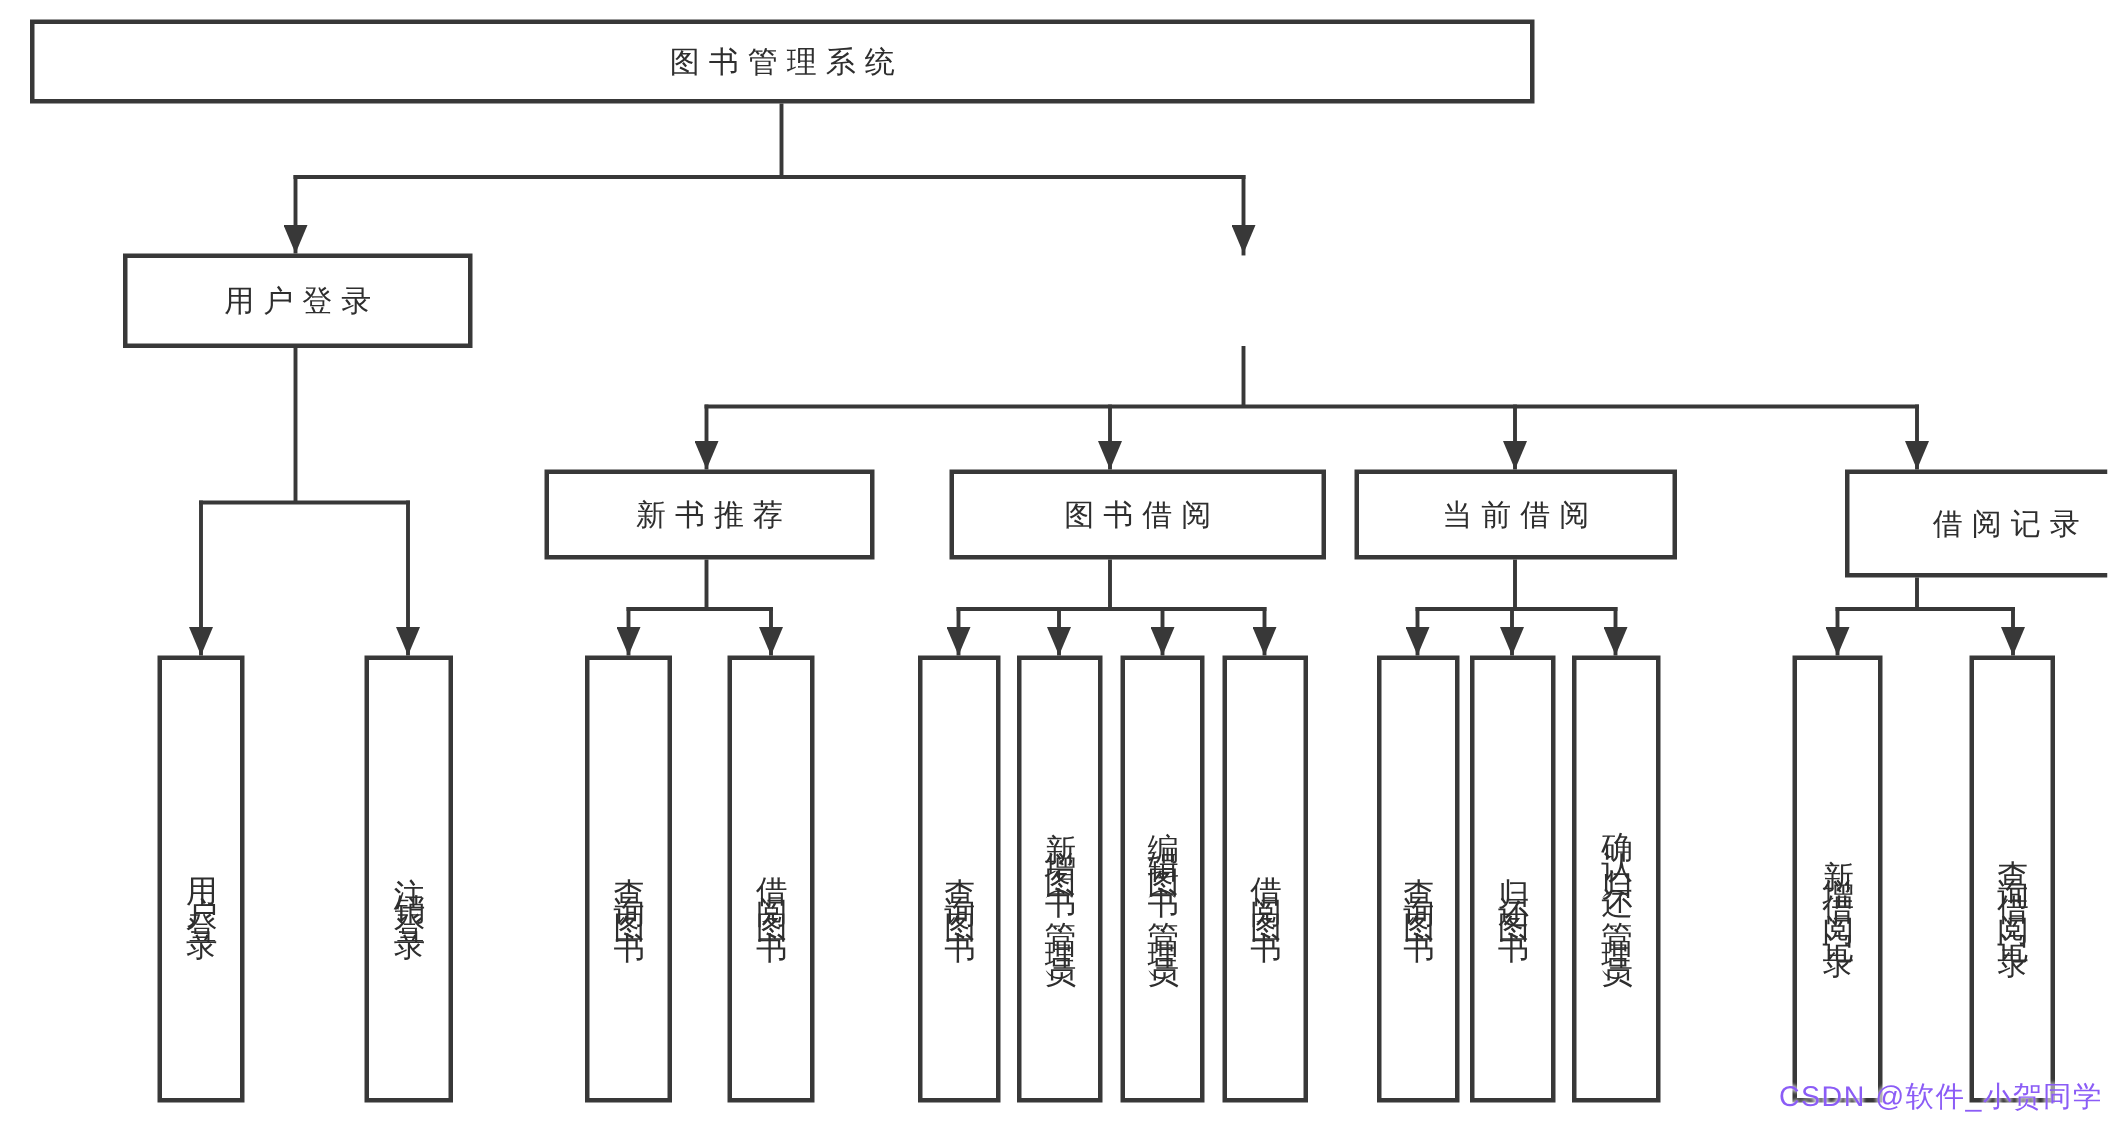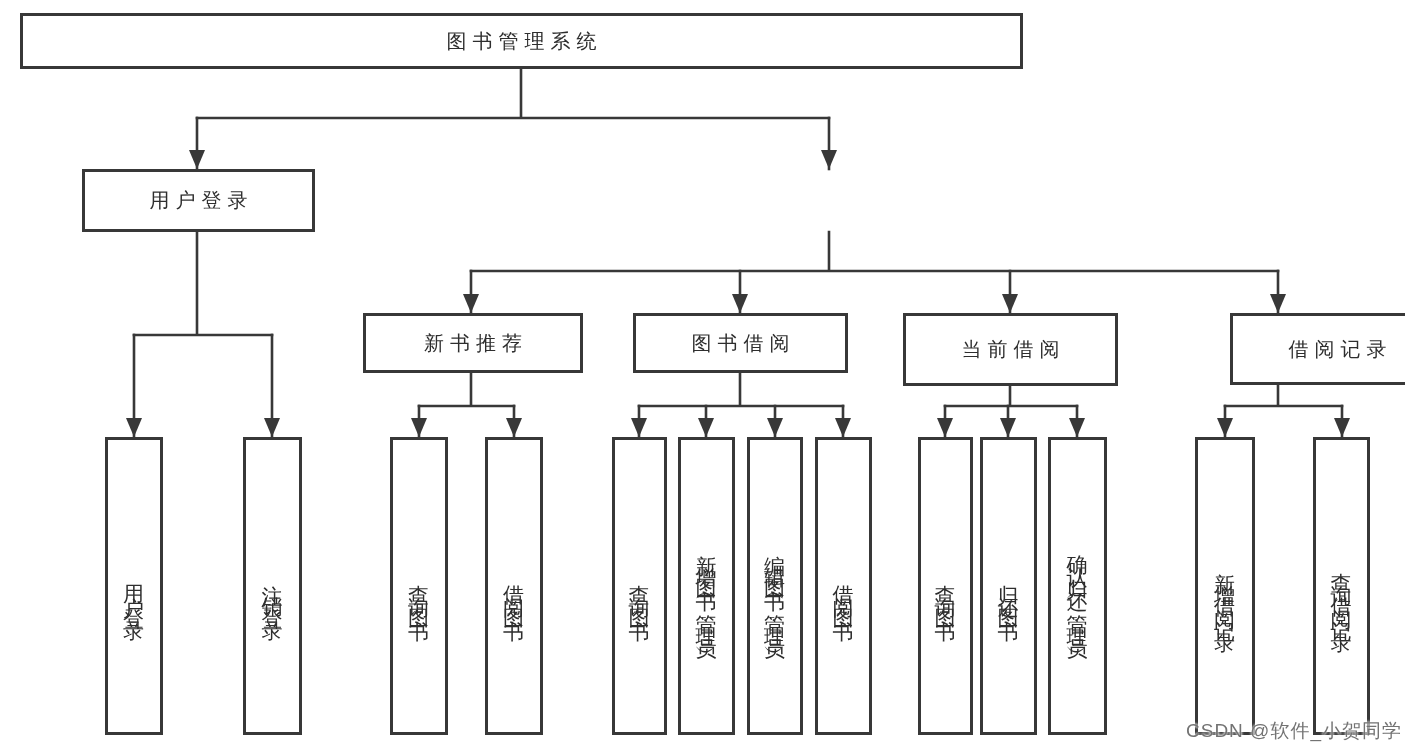--- a/index.html
+++ b/index.html
@@ -55,21 +55,21 @@
     line-height: 1;
     white-space: nowrap;
   }
   .watermark {
     position: absolute;
     left: 1186px;
     top: 718px;
     z-index: 3;
     font-size: 19px;
     letter-spacing: 1px;
-    color: #737373;
+    color: #8b5cf6;
     white-space: nowrap;
     text-shadow: 0 0 3px #ffffff, 0 0 3px #ffffff;
   }
 </style>
 </head>
 <body>
 
 <div class="canvas">
 
   <svg class="connectors" viewBox="0 0 1405 747" xmlns="http://www.w3.org/2000/svg">
@@ -116,24 +116,24 @@
     <span class="lbl">图书管理系统</span>
   </div>
 
   <div class="box hbox" style="left:82px;top:169px;width:233px;height:63px">
     <span class="lbl">用户登录</span>
   </div>
 
   <div class="box hbox" style="left:363px;top:313px;width:220px;height:60px">
     <span class="lbl">新书推荐</span>
   </div>
-  <div class="box hbox" style="left:633px;top:313px;width:215px;height:60px">
+  <div class="box hbox" style="left:633px;top:313px;width:251px;height:60px">
     <span class="lbl">图书借阅</span>
   </div>
-  <div class="box hbox" style="left:903px;top:313px;width:215px;height:73px">
+  <div class="box hbox" style="left:903px;top:313px;width:215px;height:60px">
     <span class="lbl">当前借阅</span>
   </div>
   <div class="box hbox" style="left:1230px;top:313px;width:215px;height:72px">
     <span class="lbl">借阅记录</span>
   </div>
 
   <div class="box vbox" style="left:105px;top:437px;width:58px;height:298px">
     <span class="vlbl">用户登录</span>
   </div>
   <div class="box vbox" style="left:243px;top:437px;width:59px;height:298px">

